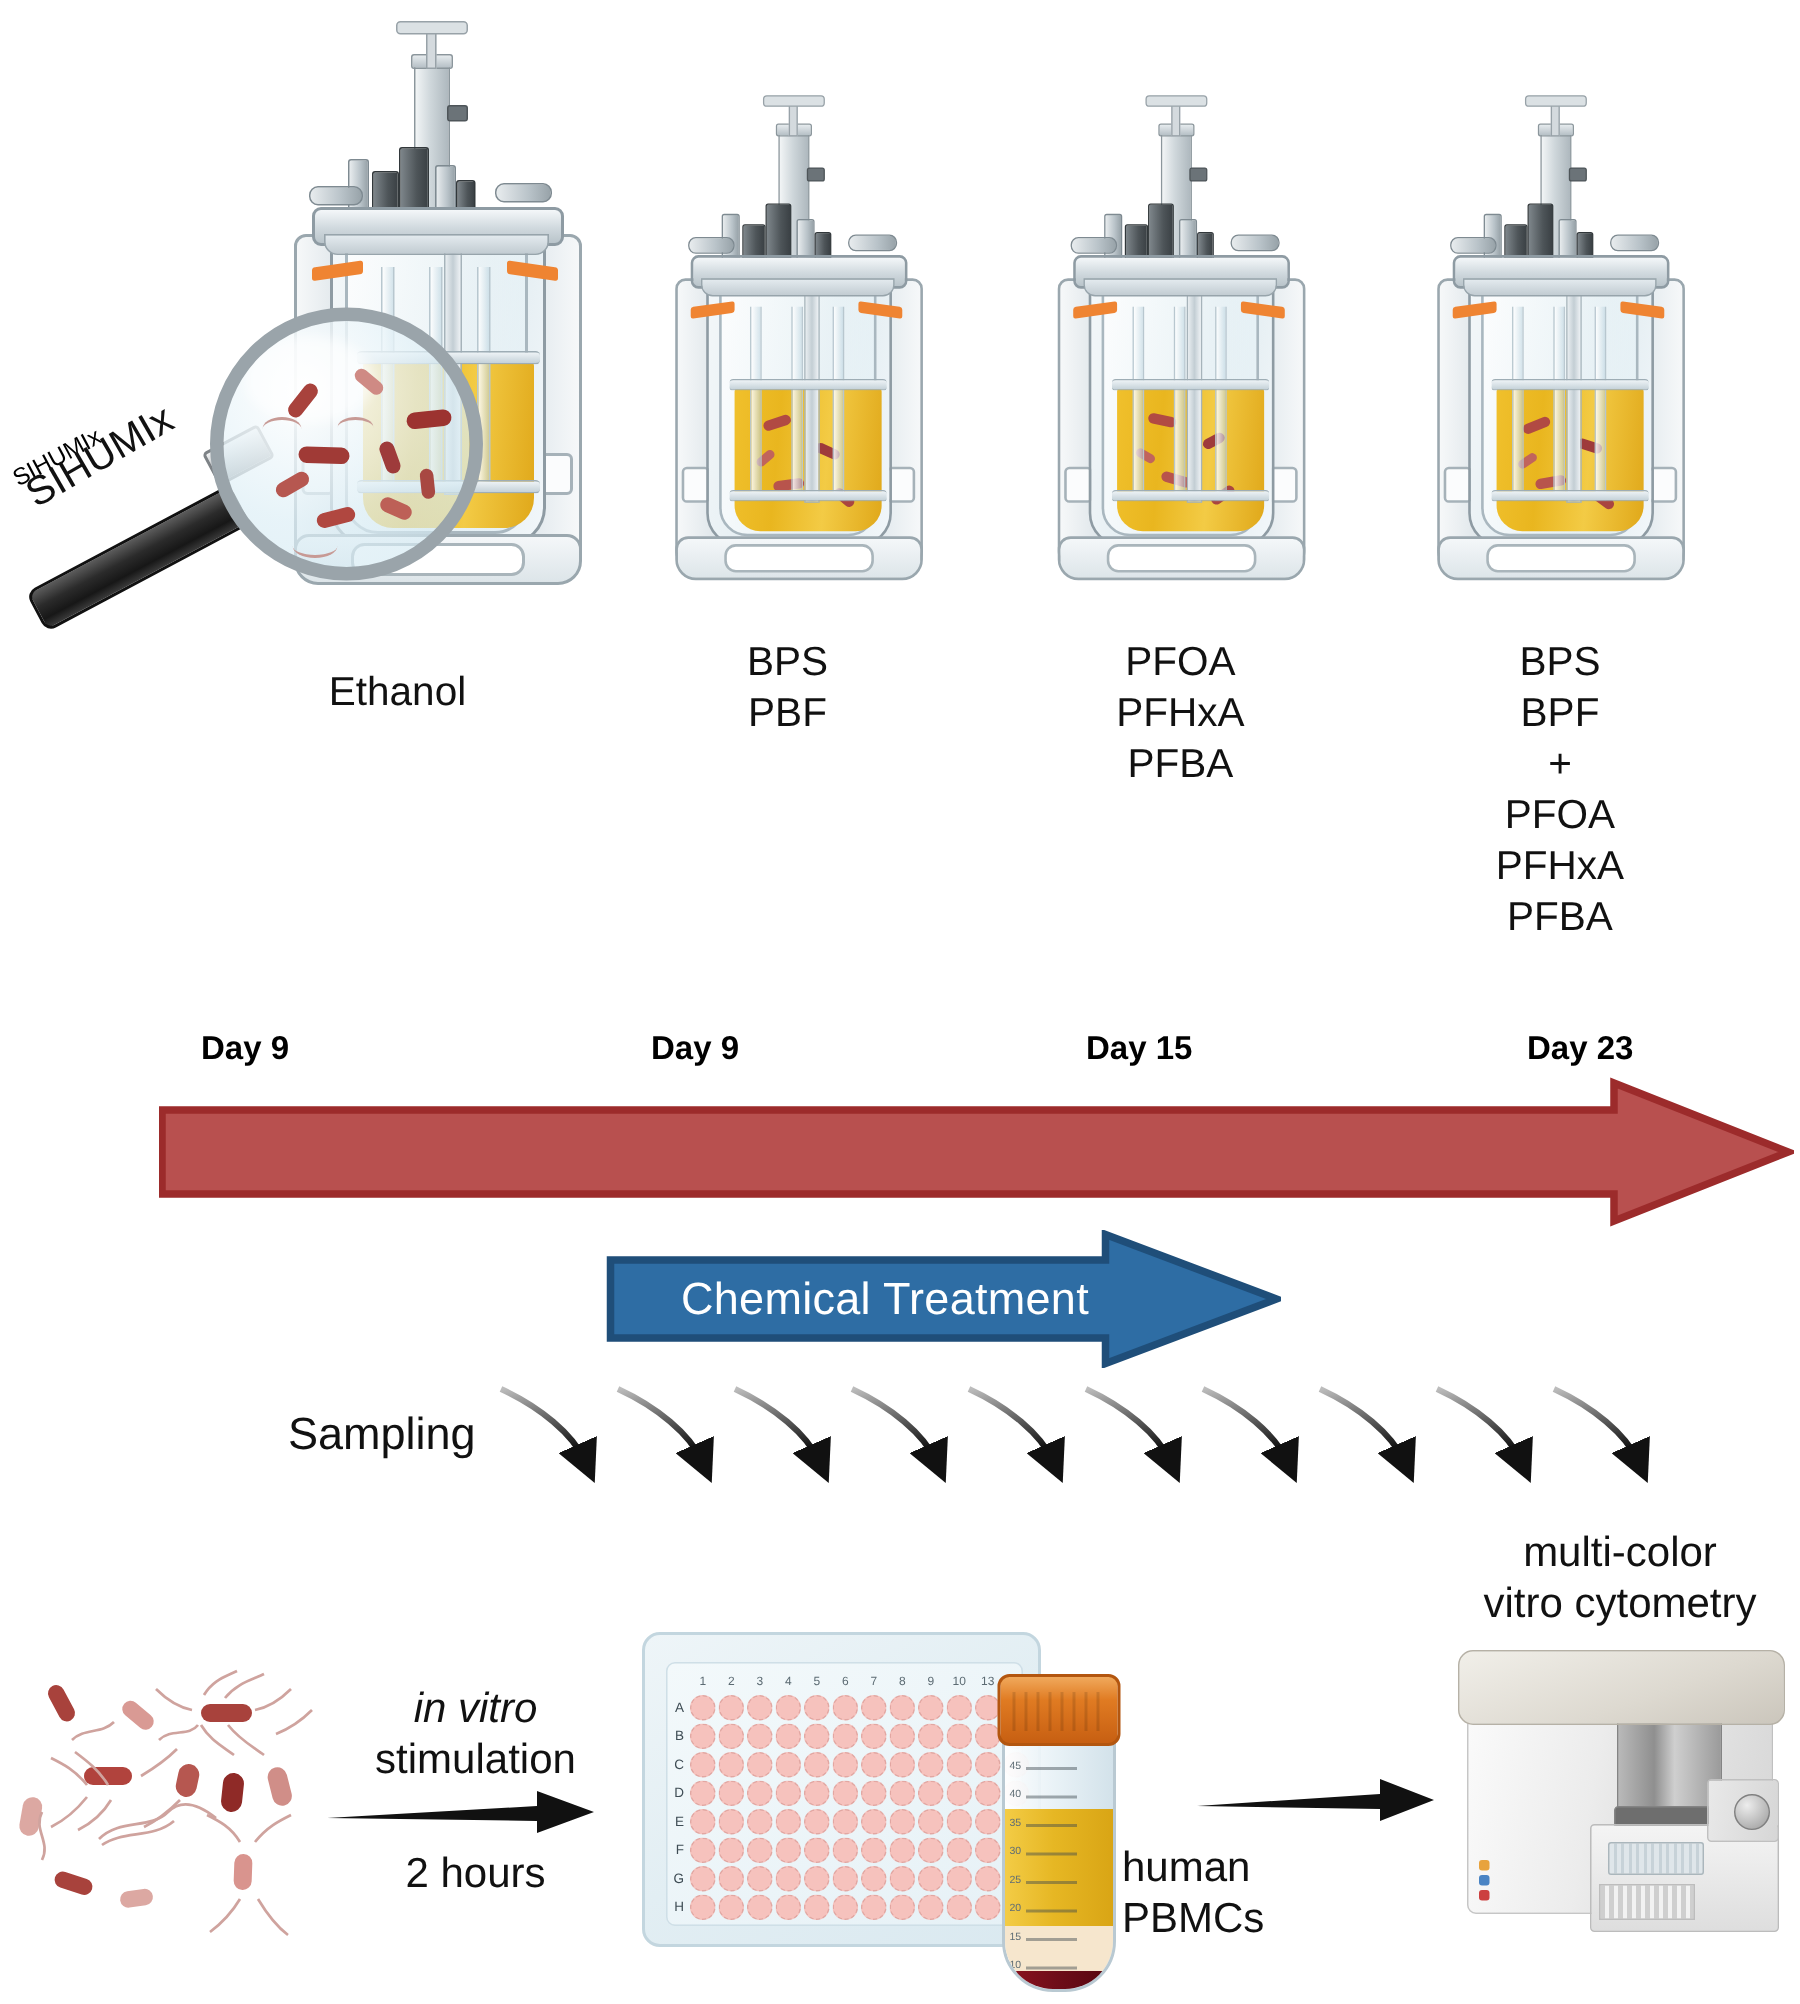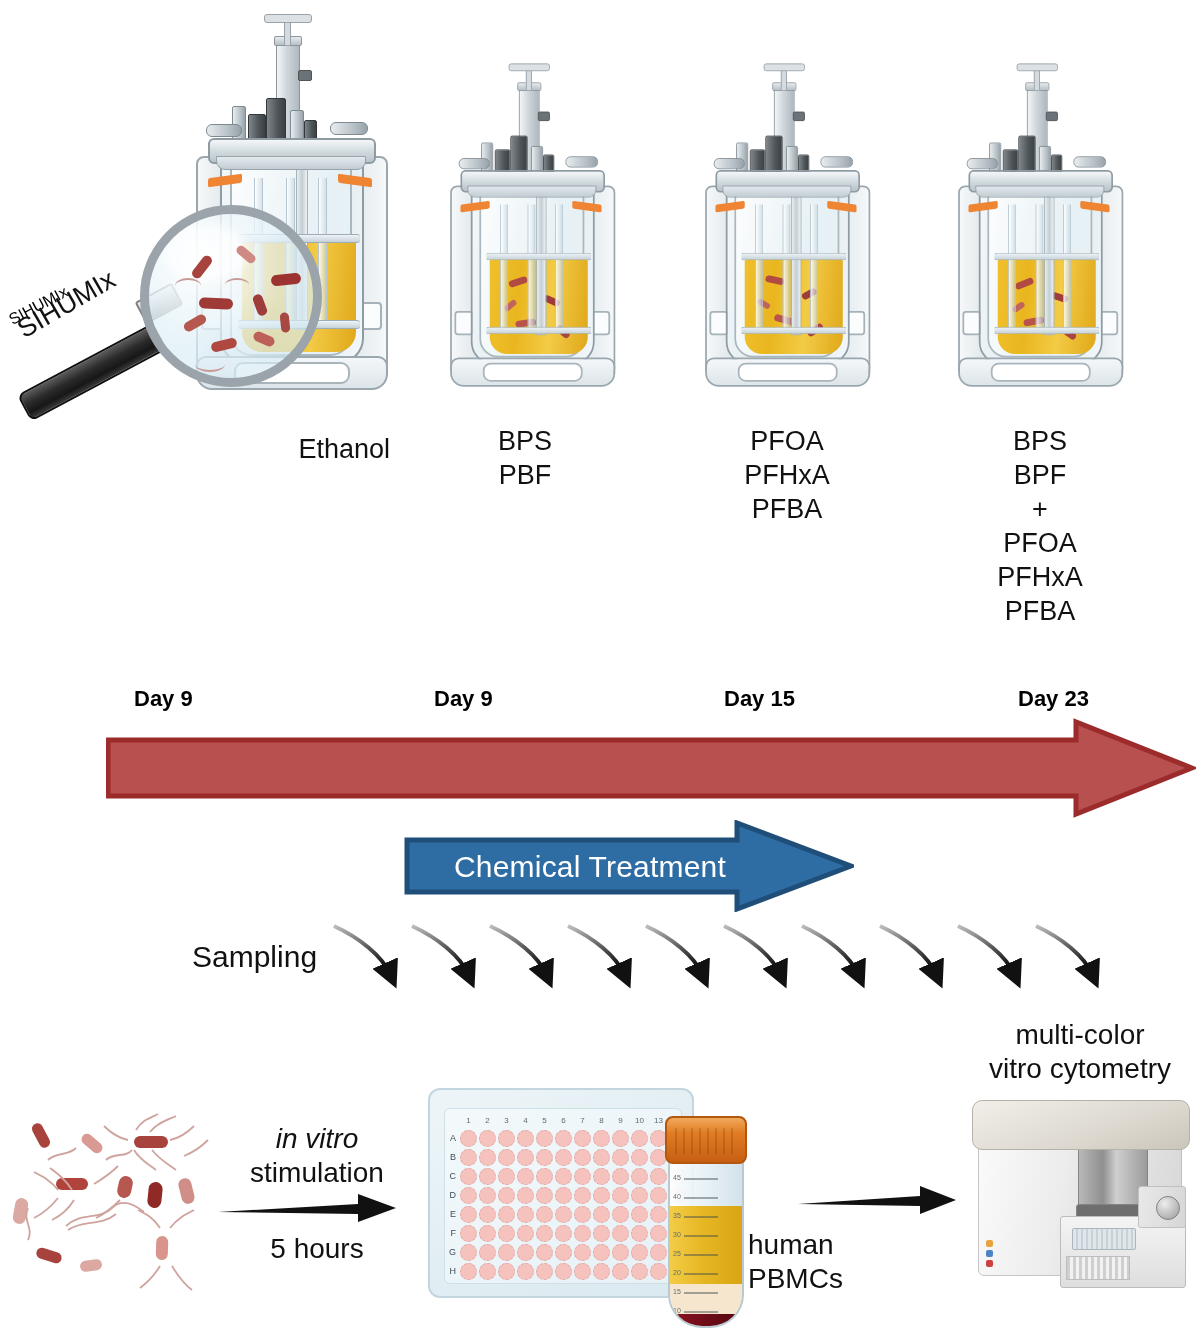--- a/index.html
+++ b/index.html
@@ -316,21 +316,21 @@
       <div class="bact rod" style="left:122px;top:60px;width:30px;height:11px;background:#9c3330;transform:rotate(-6deg);"></div>
       <div class="bact rod" style="left:126px;top:104px;width:20px;height:9px;background:#a84842;transform:rotate(84deg);"></div>
       <div class="bact" style="left:26px;top:64px;width:26px;height:14px;border-top:2px solid #c79a95;border-radius:50%;"></div>
       <div class="bact" style="left:76px;top:64px;width:24px;height:12px;border-top:2px solid #c79a95;border-radius:50%;"></div>
       <div class="bact" style="left:46px;top:142px;width:30px;height:14px;border-bottom:2px solid #c79a95;border-radius:50%;"></div>
     </div>
     <div class="abs" style="left:6px;top:118px;transform:rotate(-28deg);transform-origin:left top;" style2="">SIHUMIx</div>
   </div>
   <div class="abs" style="left:12px;top:318px;font-size:27px;color:#111;transform:rotate(-30deg);transform-origin:left top;">SIHUMIx</div>
 
-  <div class="abs label" style="left:140px;top:432px;width:250px;text-align:right;">Ethanol</div>
+  <div class="abs label" style="left:140px;top:444px;width:250px;">Ethanol</div>
   <div class="abs label" style="left:410px;top:424px;width:230px;">BPS
 PBF</div>
   <div class="abs label" style="left:672px;top:424px;width:230px;">PFOA
 PFHxA
 PFBA</div>
   <div class="abs label" style="left:925px;top:424px;width:230px;">BPS
 BPF
 +
 PFOA
 PFHxA
@@ -421,21 +421,21 @@
     </svg>
   </div>
 
   <div class="abs bigtext" style="left:222px;top:1156px;width:190px;">stimulation</div>
   <div class="abs bigtext ital" style="left:222px;top:1122px;width:190px;">in vitro</div>
   <div class="abs" style="left:218px;top:1188px;">
     <svg width="180" height="40" viewBox="0 0 180 40">
       <polygon points="0,24 140,16 140,6 178,20 140,34 140,26" fill="#111"></polygon>
     </svg>
   </div>
-  <div class="abs bigtext" style="left:222px;top:1232px;width:190px;">5 hours</div>
+  <div class="abs bigtext" style="left:222px;top:1232px;width:190px;">2 hours</div>
 
   <div class="plate" style="left:428px;top:1088px;width:262px;height:206px;">
     <div class="plate-inner"></div>
     <div id="plate-cols">
         <div class="plate-col" style="left: 30px; top: 26px;">1</div>
         <div class="plate-col" style="left: 49px; top: 26px;">2</div>
         <div class="plate-col" style="left: 68px; top: 26px;">3</div>
         <div class="plate-col" style="left: 87px; top: 26px;">4</div>
         <div class="plate-col" style="left: 106px; top: 26px;">5</div>
         <div class="plate-col" style="left: 125px; top: 26px;">6</div>

